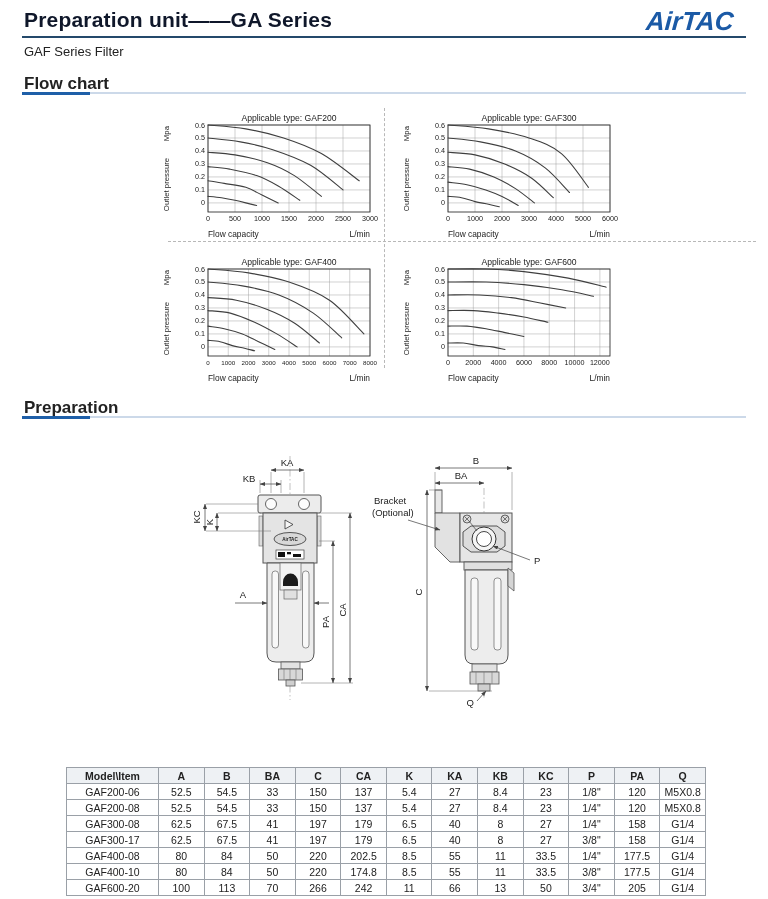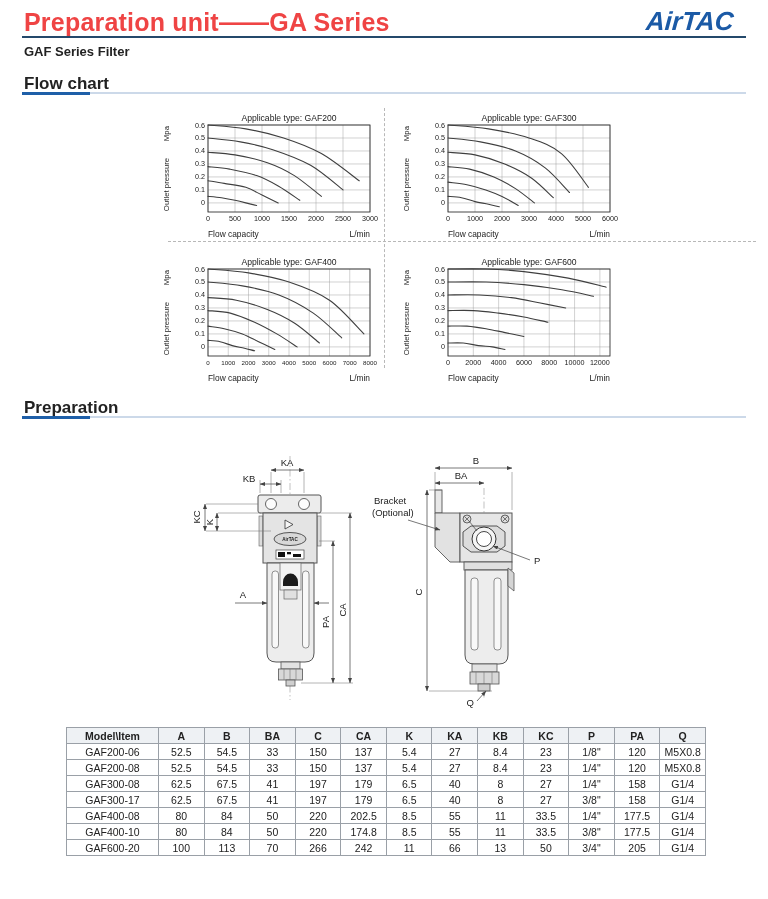--- a/index.html
+++ b/index.html
@@ -1,39 +1,39 @@
 <!DOCTYPE html>
 <html><head>
 <meta charset="utf-8">
 <style>
   html,body{margin:0;padding:0;background:#ffffff;}
   .page{position:relative;width:768px;height:899px;background:#fff;overflow:hidden;
         font-family:"Liberation Sans",sans-serif;color:#1a1a1a;}
   .abs{position:absolute;}
-  .title{left:24px;top:8px;font-size:25px;font-weight:bold;letter-spacing:.2px;color:#ef4444;}
+  .title{left:24px;top:8px;font-size:21px;font-weight:bold;letter-spacing:.2px;color:#0f172a;}
   .brand{left:646px;top:6px;font-size:26px;font-weight:bold;font-style:italic;
          color:#1b5aa6;transform:skewX(-4deg);letter-spacing:0px;}
   .title-rule{left:22px;top:36px;width:724px;height:2px;background:#24496b;}
-  .subtitle{left:24px;top:44px;font-size:13px;font-weight:bold;color:#222;}
+  .subtitle{left:24px;top:44px;font-size:13px;font-weight:normal;color:#222;}
   .sec-head{font-size:17px;font-weight:bold;color:#222;}
   .rule-seg{height:3px;background:#1e5fa8;}
   .rule-light{height:2px;background:#ccd9e9;}
   .vdash{border-left:1px dashed #b8b8b8;width:0;}
   .hdash{border-top:1px dashed #b8b8b8;height:0;}
   svg{font-family:"Liberation Sans",sans-serif;}
   svg text{fill:#222;}
   .dim{stroke:#555;stroke-width:.8;fill:none;}
   .ext{stroke:#777;stroke-width:.55;fill:none;}
   .cl{stroke:#999;stroke-width:.6;stroke-dasharray:7 2.5 1.5 2.5;fill:none;}
   .lbl{font-size:9.5px;}
   table.spec{border-collapse:collapse;table-layout:fixed;width:640px;font-size:10.5px;color:#222;}
   table.spec th,table.spec td{border:1px solid #9aa0a7;text-align:center;padding:1.5px 0;
         white-space:nowrap;overflow:hidden;}
   table.spec th{background:#eef1f4;font-weight:bold;}
-  table.spec{border:1px solid #767d86;}
+  table.spec{border:1px solid #767d86;margin-top:40px;}
 </style>
 </head>
 <body>
 
 <div class="page">
 
   <div class="abs title">Preparation unit——GA Series</div>
   <div class="abs brand">AirTAC</div>
   <div class="abs title-rule"></div>
   <div class="abs subtitle">GAF Series Filter</div>

